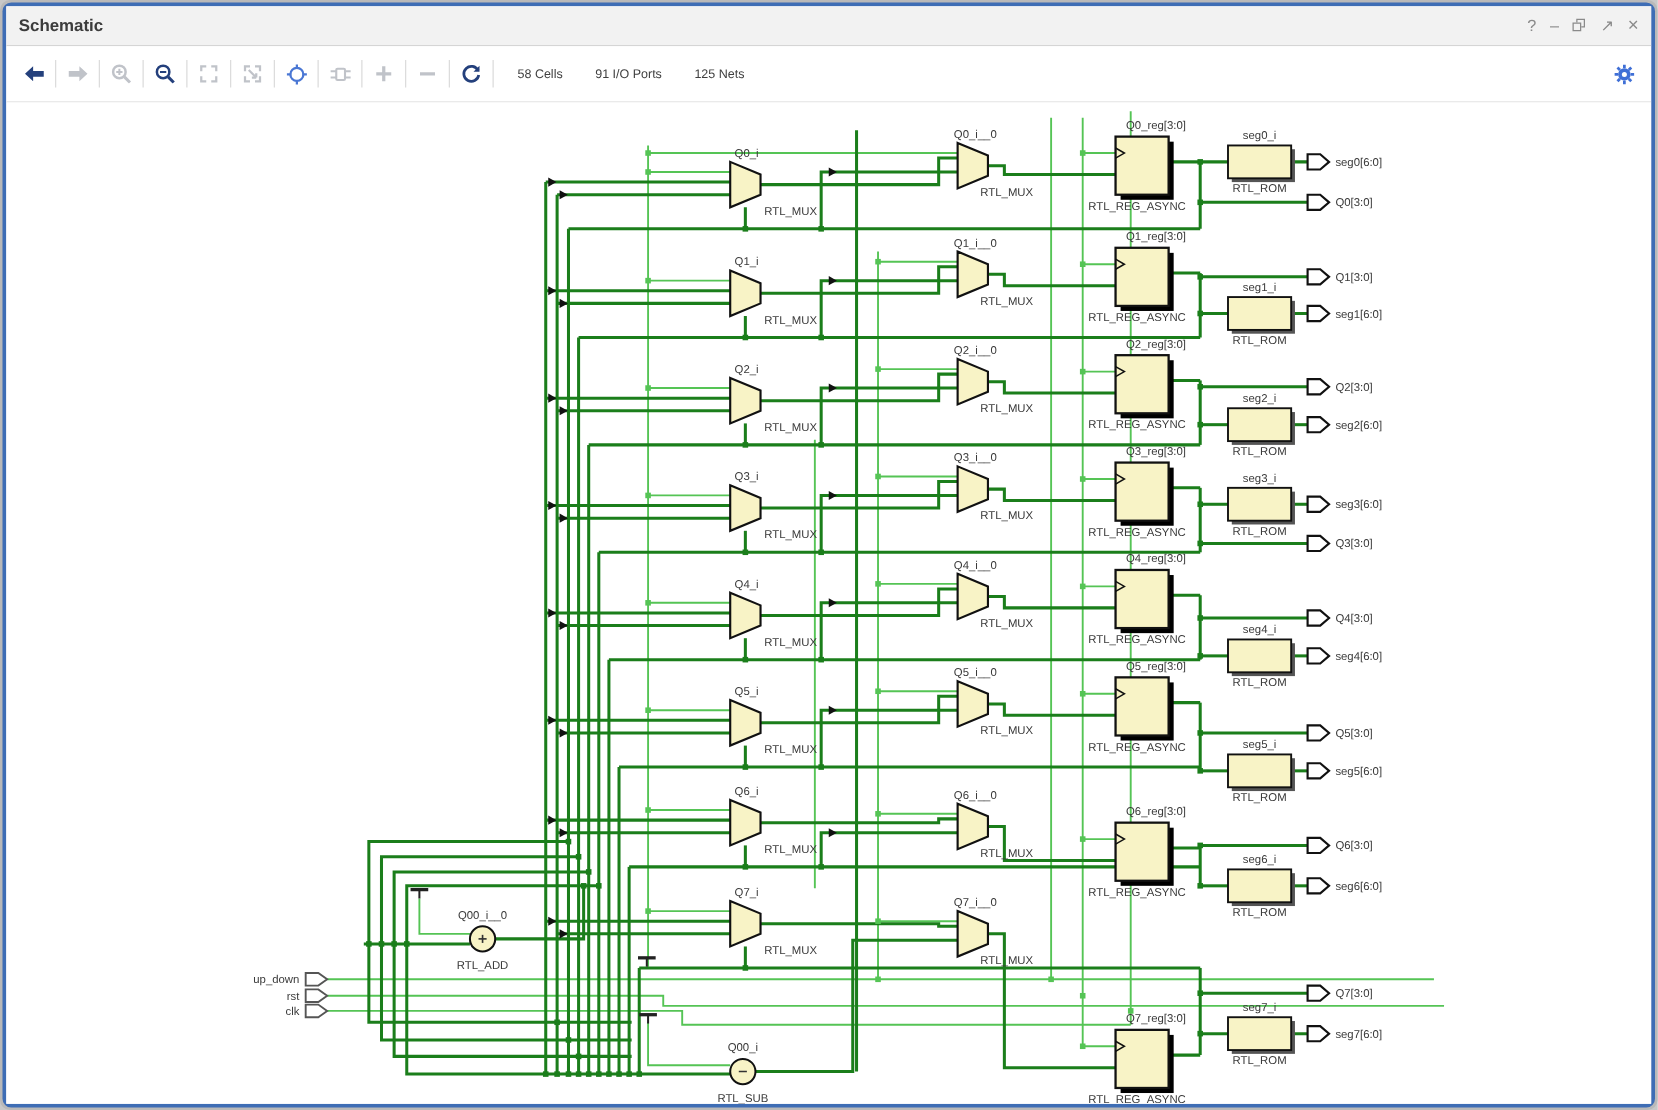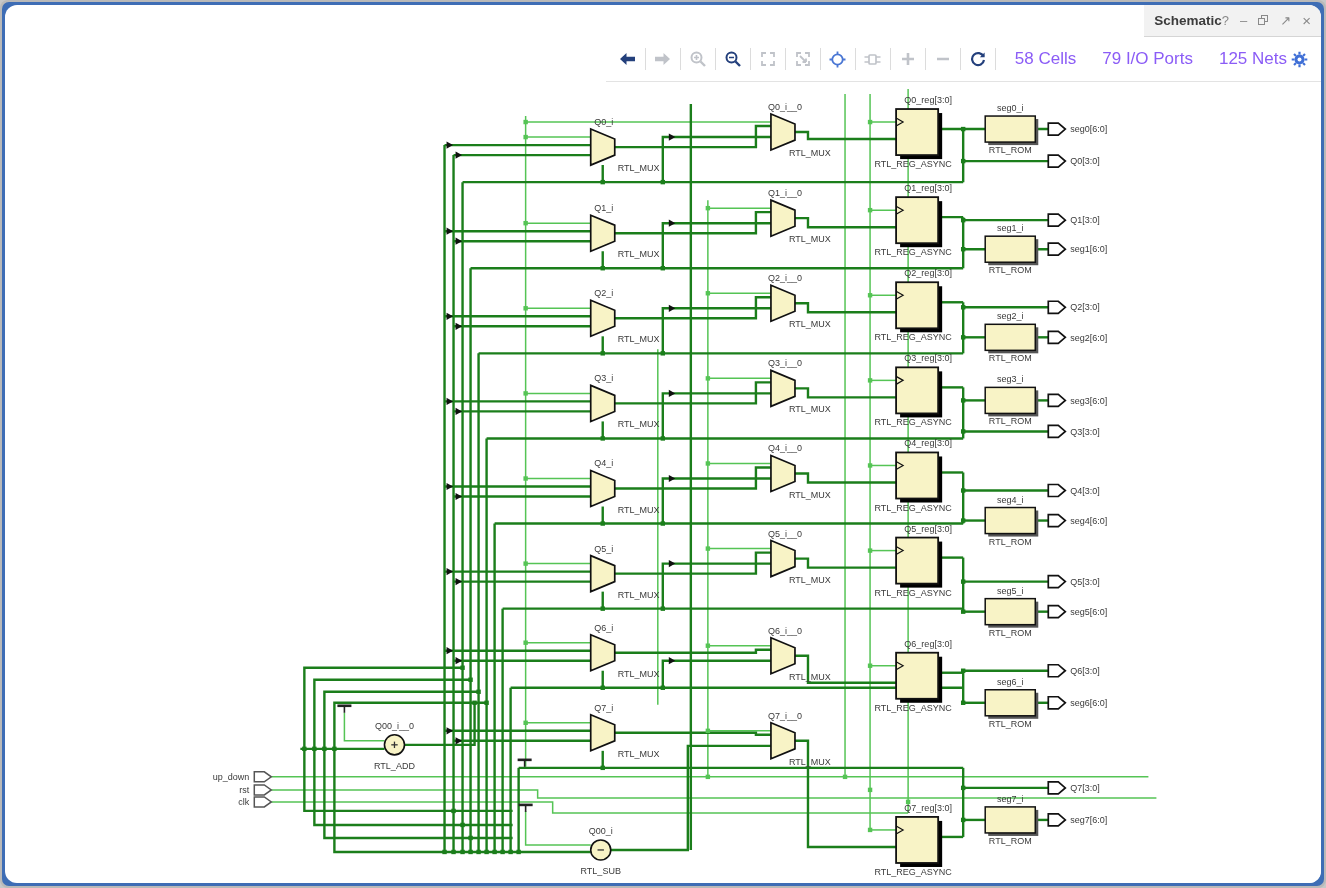--- a/index.html
+++ b/index.html
@@ -1,31 +1,31 @@
 <!DOCTYPE html>
 <html><head>
 <meta charset="utf-8">
 <style>
   html,body{margin:0;padding:0;width:1326px;height:888px;background:#c8c8c8;font-family:"Liberation Sans",sans-serif;overflow:hidden;}
   .frame{position:absolute;inset:0;background:#b9b9b9;border-radius:8px;padding:2px;box-sizing:border-box;}
   .frame-blue{width:100%;height:100%;background:#3e6db5;border-radius:7px;padding:3px;box-sizing:border-box;}
-  .window{width:100%;height:100%;background:#ffffff;border-radius:12px;overflow:hidden;display:flex;flex-direction:column;align-items:flex-end;}
+  .window{width:100%;height:100%;background:#ffffff;border-radius:0;overflow:hidden;display:flex;flex-direction:column;}
   .titlebar{height:31px;background:#f2f2f2;border-bottom:1px solid #d5d5d5;display:flex;align-items:center;padding:0 10px;flex:0 0 auto;}
   .title{font-size:13.5px;font-weight:bold;color:#3c3c3c;}
   .win-controls{margin-left:auto;display:flex;align-items:center;gap:11px;color:#8a8a8a;font-size:13px;}
   .win-controls span{cursor:default;line-height:1;}
   .float-ico{position:relative;width:11px;height:11px;display:inline-block;}
   .float-ico i{position:absolute;border:1.5px solid #8a8a8a;width:7px;height:7px;box-sizing:border-box;display:block;}
   .float-ico i:first-child{left:3px;top:0;}
   .float-ico i:last-child{left:0;top:3px;background:#f2f2f2;}
   .toolbar{height:44px;background:#ffffff;border-bottom:1px solid #e3e3e3;display:flex;align-items:center;padding:0 10px;flex:0 0 auto;}
   .tbtn{width:24px;height:24px;display:flex;align-items:center;justify-content:center;flex:0 0 auto;}
   .tsep{width:1px;height:22px;background:#dcdcdc;margin:0 5px;flex:0 0 auto;}
   .stats{display:flex;gap:26px;margin-left:14px;}
-  .stat-link{color:#8b5cf6;font-size:17px;cursor:pointer;}
+  .stat-link{color:#404040;font-size:10px;cursor:pointer;}
   .gear{margin-left:auto;}
   .canvas{flex:1 1 auto;background:#ffffff;position:relative;}
   .canvas svg{display:block;width:100%;height:100%;}
 </style>
 </head>
 <body>
 
 <div class="frame">
  <div class="frame-blue">
   <div class="window">
@@ -128,21 +128,21 @@
       <span class="tbtn">
         <svg width="16" height="16" viewBox="0 0 16 16" fill="none">
               <path d="M13.5 5.5 A6 6 0 1 0 14 9" stroke="#24407c" stroke-width="2.2"></path>
               <path d="M14.6 1.5 L14.6 6.3 L9.8 6.3 Z" fill="#24407c"></path>
             </svg>
       </span>
           <span class="tsep"></span>
 
       <span class="stats">
         <span class="stat-link">58 Cells</span>
-        <span class="stat-link">79 I/O Ports</span>
+        <span class="stat-link">91 I/O Ports</span>
         <span class="stat-link">125 Nets</span>
       </span>
 
       <span class="tbtn gear">
         <svg width="17" height="17" viewBox="0 0 17 17">
               <g fill="#3f6fd6">
                 <circle cx="8.5" cy="8.5" r="5"></circle>
                 <g stroke="#3f6fd6" stroke-width="2.2">
                   <line x1="8.5" y1="0.7" x2="8.5" y2="3.5"></line>
                   <line x1="8.5" y1="13.5" x2="8.5" y2="16.3"></line>

